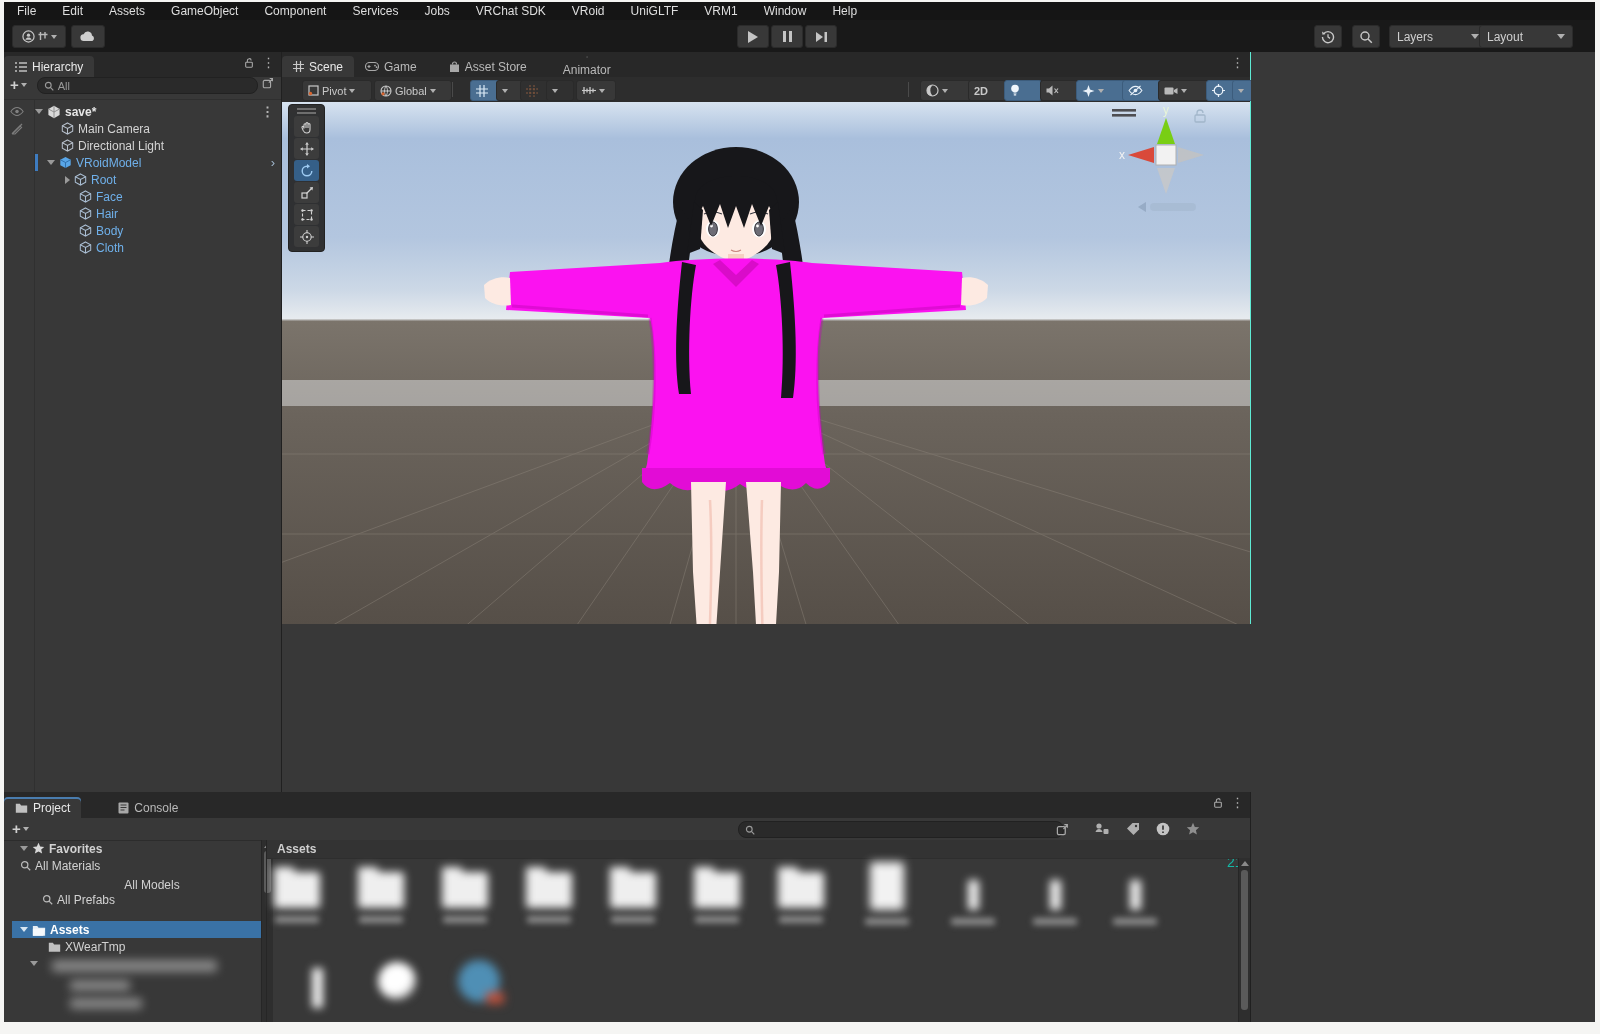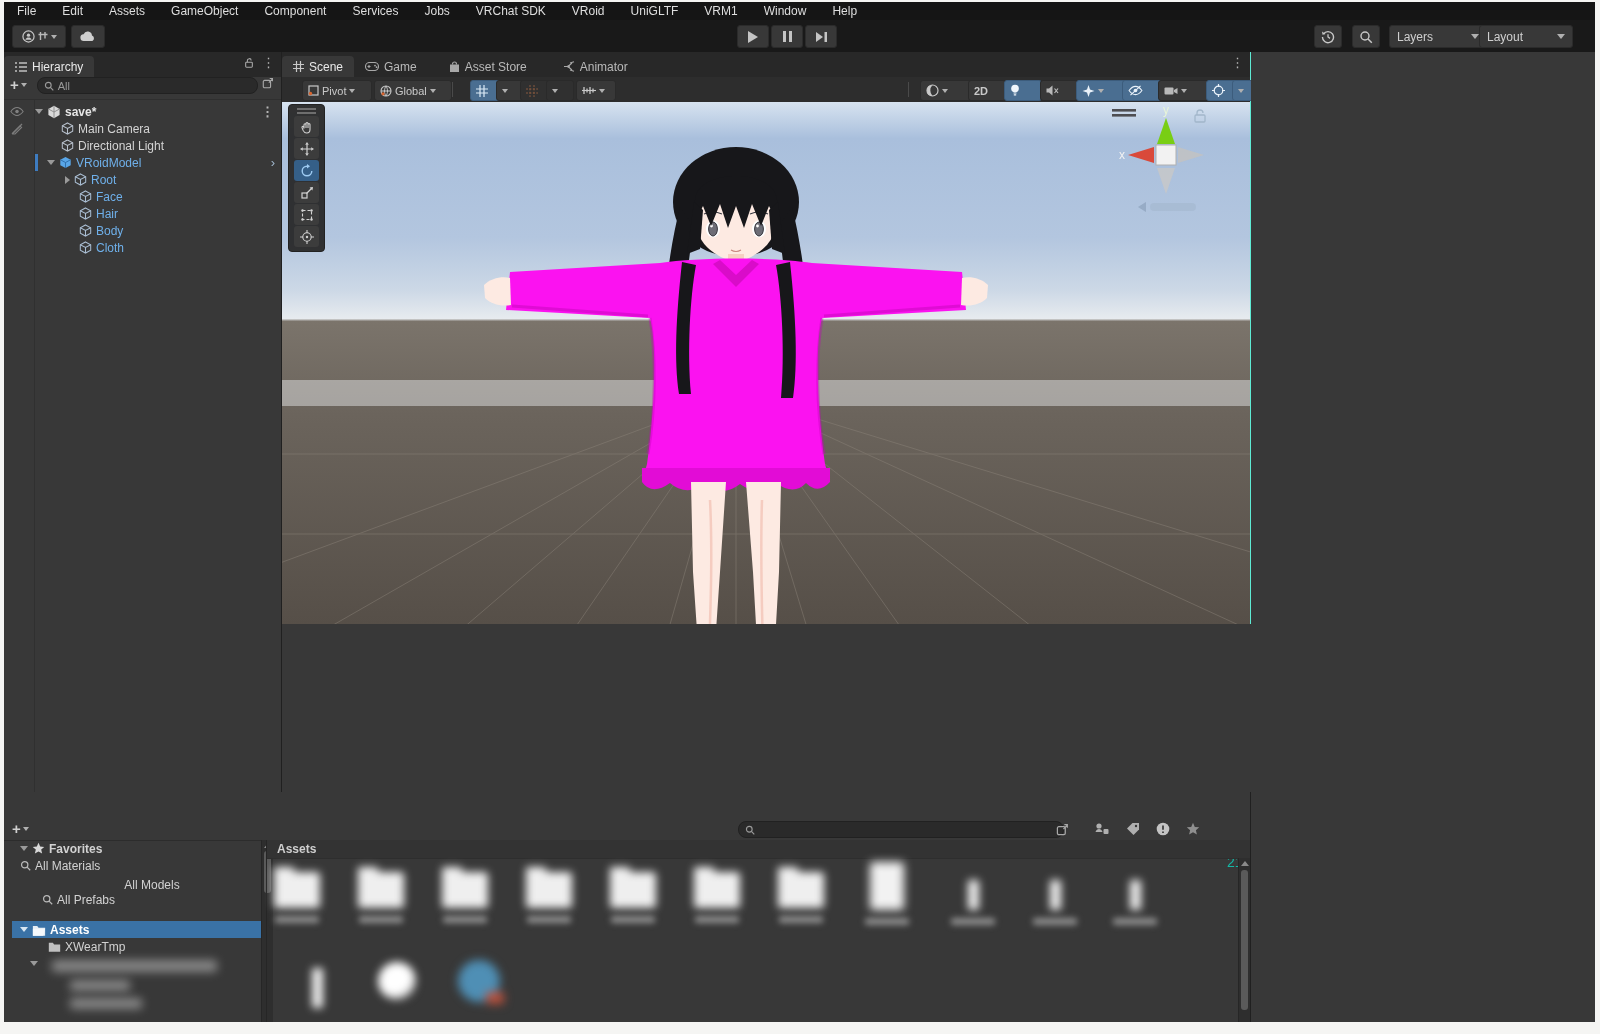--- a/index.html
+++ b/index.html
@@ -286,21 +286,21 @@
             </svg>
         <span>Game</span>
       </div>
       <div class="tab" style="margin-left:10px;">
         <svg class="ic" width="11" height="12" viewBox="0 0 11 12">
               <path d="M1 3.5h9V11H1Z" fill="#a8a8a8"></path>
               <path d="M3.5 3.5V3a2 2 0 0 1 4 0v.5" fill="none" stroke="#a8a8a8" stroke-width="1.2"></path>
             </svg>
         <span>Asset Store</span>
       </div>
-      <div class="tab" style="margin-left:14px;">
+      <div class="tab" style="margin-left:14px;flex-direction:column;">
         <svg class="ic" width="12" height="11" viewBox="0 0 12 11">
               <path d="M1 5.5h4M7 2 11 .8M7 9l4 1.2" stroke="#a8a8a8" stroke-width="1.1"></path>
               <path d="M5 5.5 9 2M5 5.5 9 9" stroke="#a8a8a8" stroke-width="1.1"></path>
               <circle cx="5.5" cy="5.5" r="1.3" fill="#a8a8a8"></circle>
             </svg>
         <span>Animator</span>
       </div>
       <div class="panelops">
             <span class="kebab"></span>
           </div>
@@ -545,20 +545,42 @@
         </div>
       </div>
     </div>
   </div>
 
   <div class="panel" style="left:1247px;top:50px;width:344px;height:970px;">
     <div style="position:absolute;top:26px;left:0;right:0;bottom:0;background:#383838;"></div>
   </div>
 
   <div class="panel" style="left:0;top:790px;width:1246px;height:230px;border-right:1px solid #202020;">
+    <div class="tabbar" style="height:26px;">
+      <div class="tab active focused">
+        <svg class="ic" width="13" height="11" viewBox="0 0 16 13">
+              <path d="M1 2h5l1.5 2H15v9H1Z" fill="#c0c0c0"></path>
+            </svg>
+        <span>Project</span>
+      </div>
+      <div class="tab" style="margin-left:26px;">
+        <svg class="ic" width="11" height="12" viewBox="0 0 11 12">
+              <rect x="0.5" y="0.5" width="10" height="11" rx="1" fill="#a8a8a8"></rect>
+              <path d="M2.5 3h6M2.5 5.5h6M2.5 8h4" stroke="#383838" stroke-width="1.1"></path>
+            </svg>
+        <span>Console</span>
+      </div>
+      <div class="panelops">
+        <svg class="ic" width="10" height="12" viewBox="0 0 12 14">
+              <rect x="2" y="6" width="8" height="6" rx="1" fill="none" stroke="#a8a8a8" stroke-width="1.3"></rect>
+              <path d="M4 6V4.2A2.3 2.3 0 0 1 8.6 4" fill="none" stroke="#a8a8a8" stroke-width="1.3"></path>
+            </svg>
+        <span class="kebab"></span>
+      </div>
+    </div>
     <div class="projtoolrow">
       <div class="plusbtn" style="position:absolute;left:2px;top:3px;">
             <span class="caret sm"></span>
           </div>
       <div class="searchfield" style="position:absolute;left:730px;top:3px;width:312px;">
         <svg class="ic" width="10" height="10" viewBox="0 0 14 14">
               <circle cx="6" cy="6" r="4" fill="none" stroke="#9a9a9a" stroke-width="1.6"></circle>
               <path d="M9 9l4 4" stroke="#9a9a9a" stroke-width="1.6"></path>
             </svg>
       </div>

